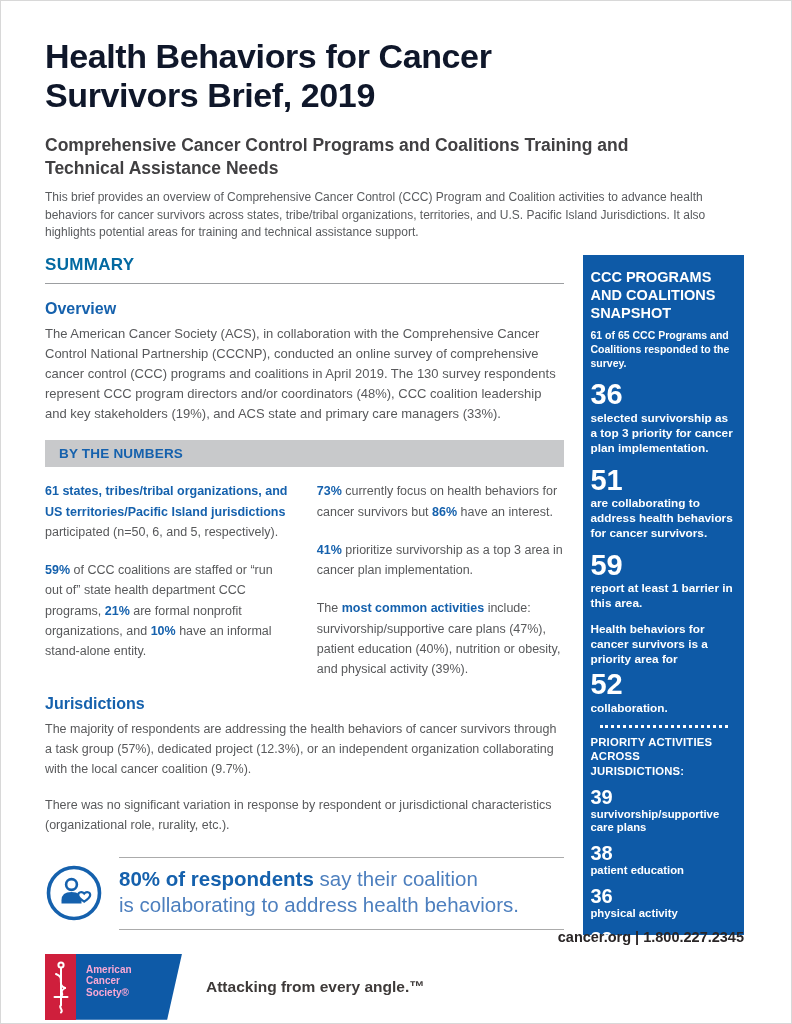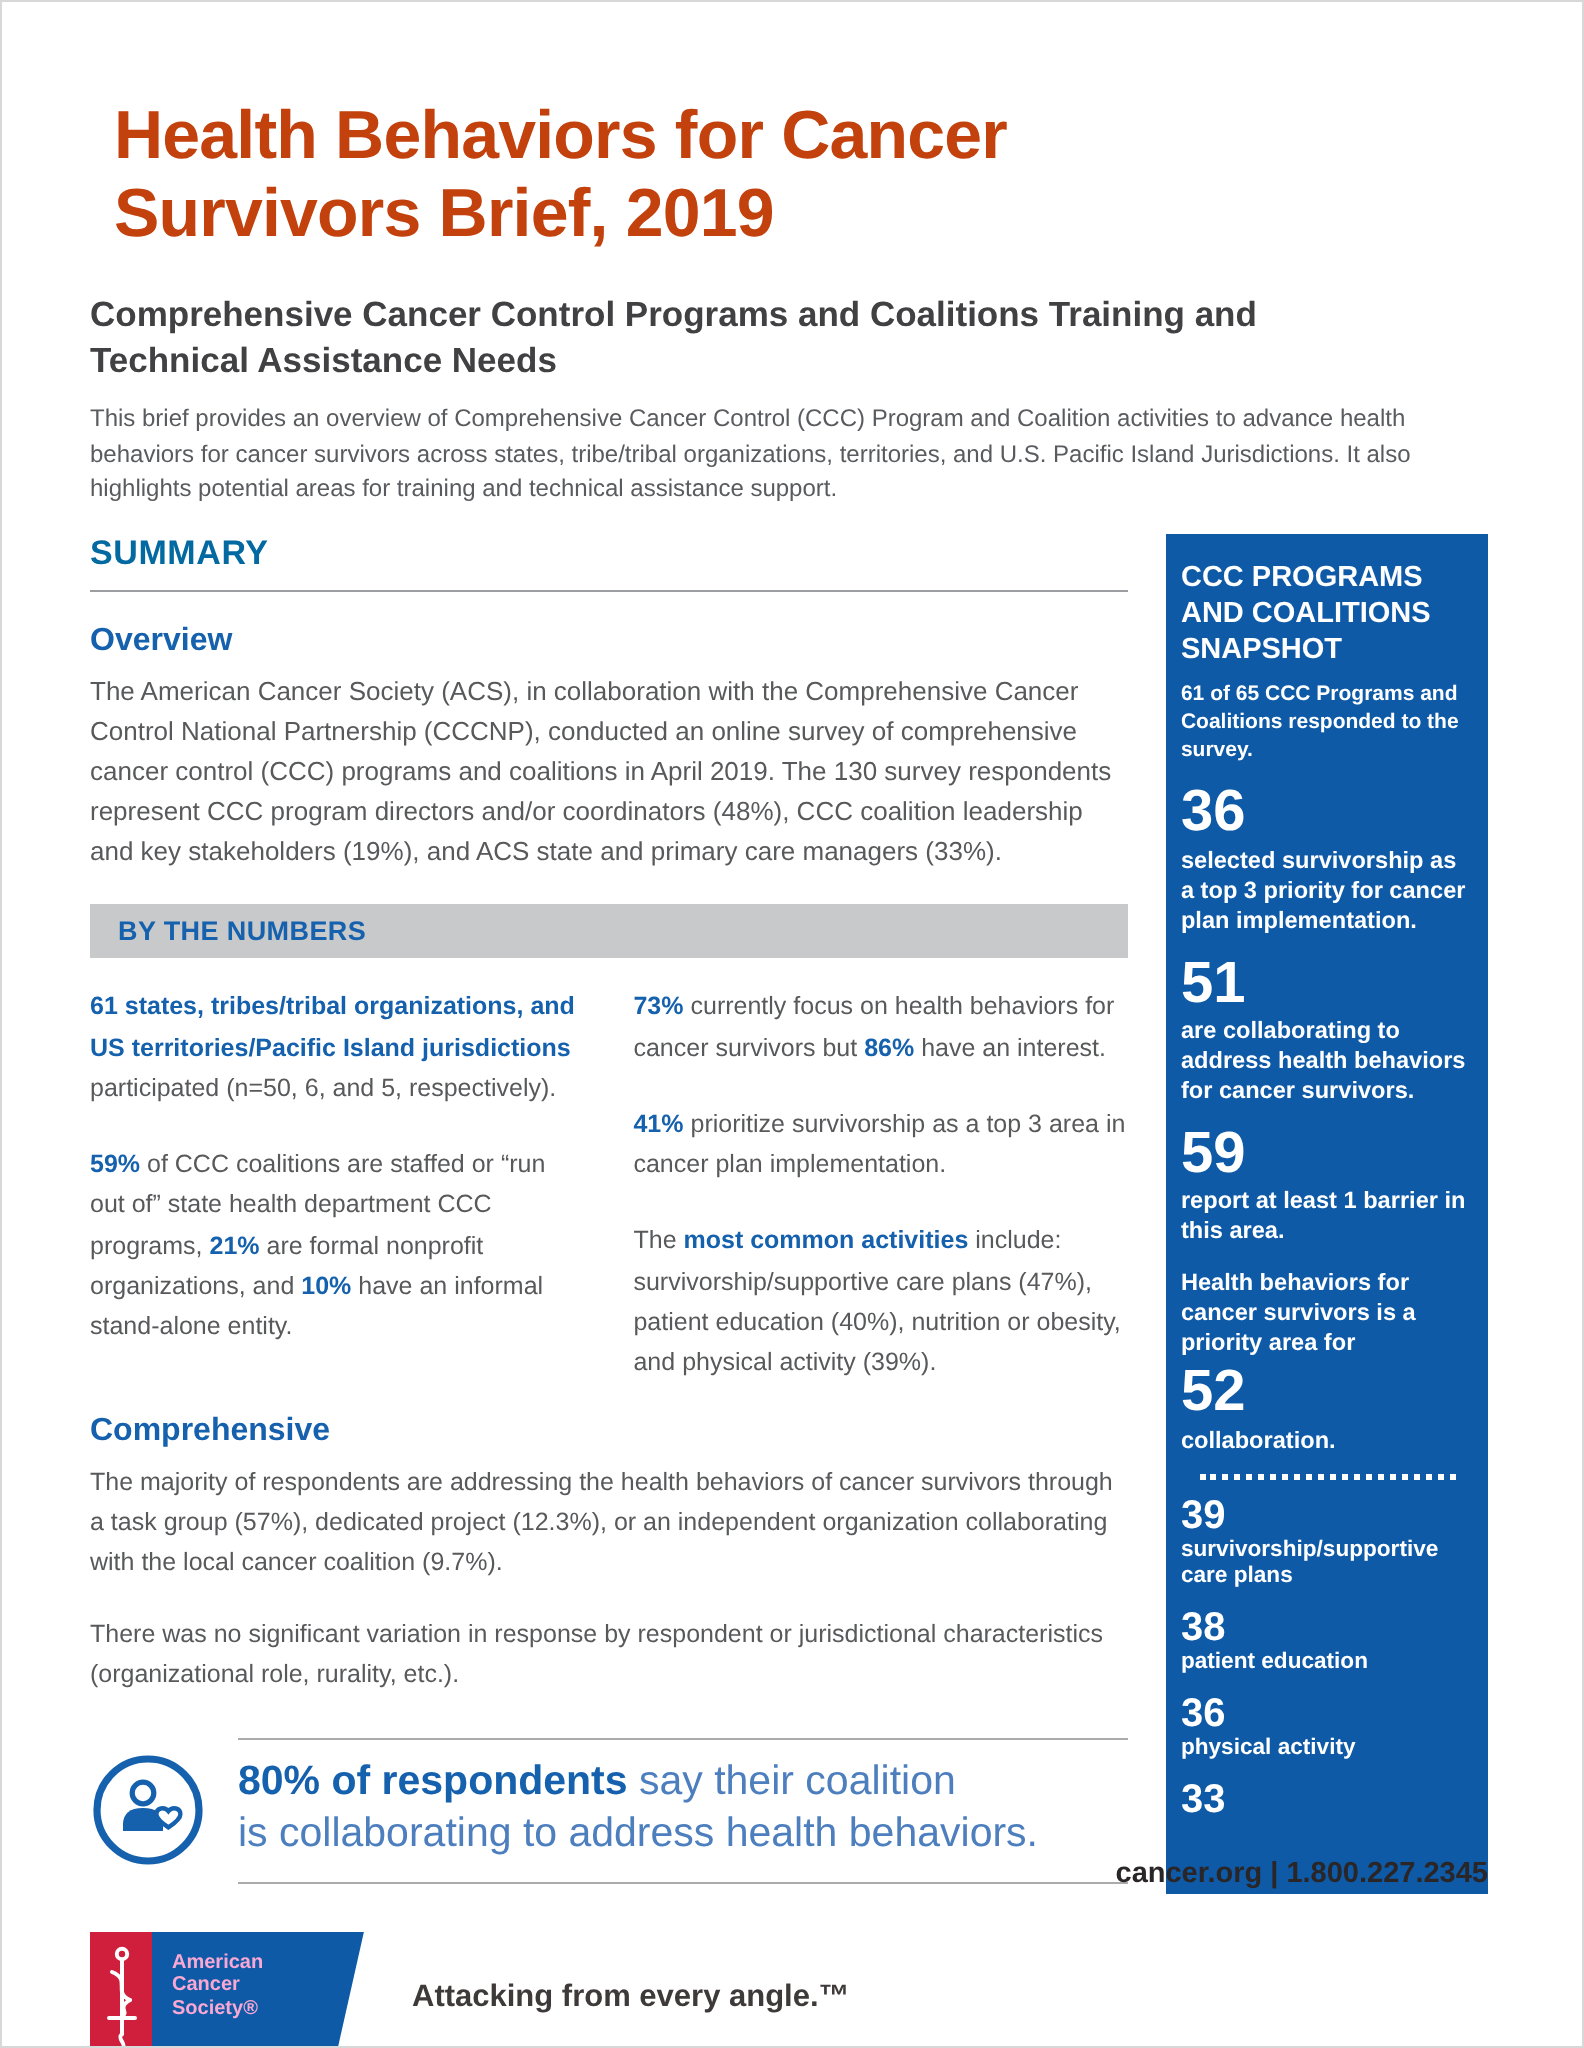--- a/index.html
+++ b/index.html
@@ -4,22 +4,22 @@
 <style>
   html,body { margin:0; padding:0; background:#f3f3f3; }
   .page {
     width:792px; height:1024px; margin:0 auto; background:#ffffff;
     border:1px solid #d8d8d8; box-sizing:border-box; position:relative;
     padding:36px 47px 0 44px; overflow:hidden;
     font-family:"Liberation Sans", sans-serif; color:#58595b;
   }
   
   .doc-title {
-    color:#c2410c; font-size:34px; font-weight:700; line-height:1.16;
-    letter-spacing:-0.4px; max-width:600px; margin:12px;
+    color:#0f172a; font-size:34px; font-weight:700; line-height:1.16;
+    letter-spacing:-0.4px; max-width:600px; margin:0;
   }
   .doc-subtitle {
     color:#414042; font-size:17.5px; font-weight:700; line-height:1.3;
     max-width:600px; margin:18px 0 0 0;
   }
   .doc-intro {
     font-size:12px; line-height:1.45; color:#595b5e; margin:10px 0 0 0;
   }
   
   .body-grid { display:flex; margin-top:13px; }
@@ -111,21 +111,21 @@
           <p><span class="seg-em">61 states, tribes/tribal organizations, and US territories/Pacific Island jurisdictions</span><span class="seg-p"> participated (n=50, 6, and 5, respectively).</span></p>
           <p><span class="seg-em">59%</span><span class="seg-p"> of CCC coalitions are staffed or “run out of” state health department CCC programs, </span><span class="seg-em">21%</span><span class="seg-p"> are formal nonprofit organizations, and </span><span class="seg-em">10%</span><span class="seg-p"> have an informal stand-alone entity.</span></p>
         </div>
         <div class="numbers-col">
           <p><span class="seg-em">73%</span><span class="seg-p"> currently focus on health behaviors for cancer survivors but </span><span class="seg-em">86%</span><span class="seg-p"> have an interest.</span></p>
           <p><span class="seg-em">41%</span><span class="seg-p"> prioritize survivorship as a top 3 area in cancer plan implementation.</span></p>
           <p><span class="seg-p">The </span><span class="seg-em">most common activities</span><span class="seg-p"> include: survivorship/supportive care plans (47%), patient education (40%), nutrition or obesity, and physical activity (39%).</span></p>
         </div>
       </div>
 
-      <h4 class="section-heading">Comprehensive</h4>
+      <h4 class="section-heading">Jurisdictions</h4>
       <p class="collab-p">The majority of respondents are addressing the health behaviors of cancer survivors through a task group (57%), dedicated project (12.3%), or an independent organization collaborating with the local cancer coalition (9.7%).</p>
       <p class="collab-p">There was no significant variation in response by respondent or jurisdictional characteristics (organizational role, rurality, etc.).</p>
 
       <div class="callout">
         <div class="callout-icon">
           <svg width="58" height="58" viewBox="0 0 58 58">
             <circle cx="29" cy="29" r="25.5" fill="none" stroke="#1561ad" stroke-width="3.6"></circle>
             <circle cx="26.5" cy="20.5" r="5.4" fill="none" stroke="#1561ad" stroke-width="2.6"></circle>
             <path d="M16.5 39.5 l0 -3.2 q0 -8.3 10 -8.3 q10 0 10 8.3 l0 3.2 z" fill="#1561ad"></path>
             <path d="M39.2 29.6 c-2 -2.4 -6 -1.7 -6 1.5 c0 2.4 3.3 4.8 6 6.6 c2.7 -1.8 6 -4.2 6 -6.6 c0 -3.2 -4 -3.9 -6 -1.5 z" fill="#ffffff" stroke="#1561ad" stroke-width="2.2"></path>
@@ -174,20 +174,21 @@
 
         <div class="stat-number">59</div>
         <div class="stat-label">report at least 1 barrier in this area.</div>
 
         <div class="priority-pre">Health behaviors for cancer survivors is a priority area for</div>
         <div class="stat-number" style="margin-top:2px;">52</div>
         <div class="stat-label">collaboration.</div>
 
         <div class="dotted-divider"></div>
 
+        <div class="priority-heading">PRIORITY ACTIVITIES ACROSS JURISDICTIONS:</div>
 
         <div class="act-number">39</div>
         <div class="act-label">survivorship/supportive care plans</div>
 
         <div class="act-number">38</div>
         <div class="act-label">patient education</div>
 
         <div class="act-number">36</div>
         <div class="act-label">physical activity</div>
 

